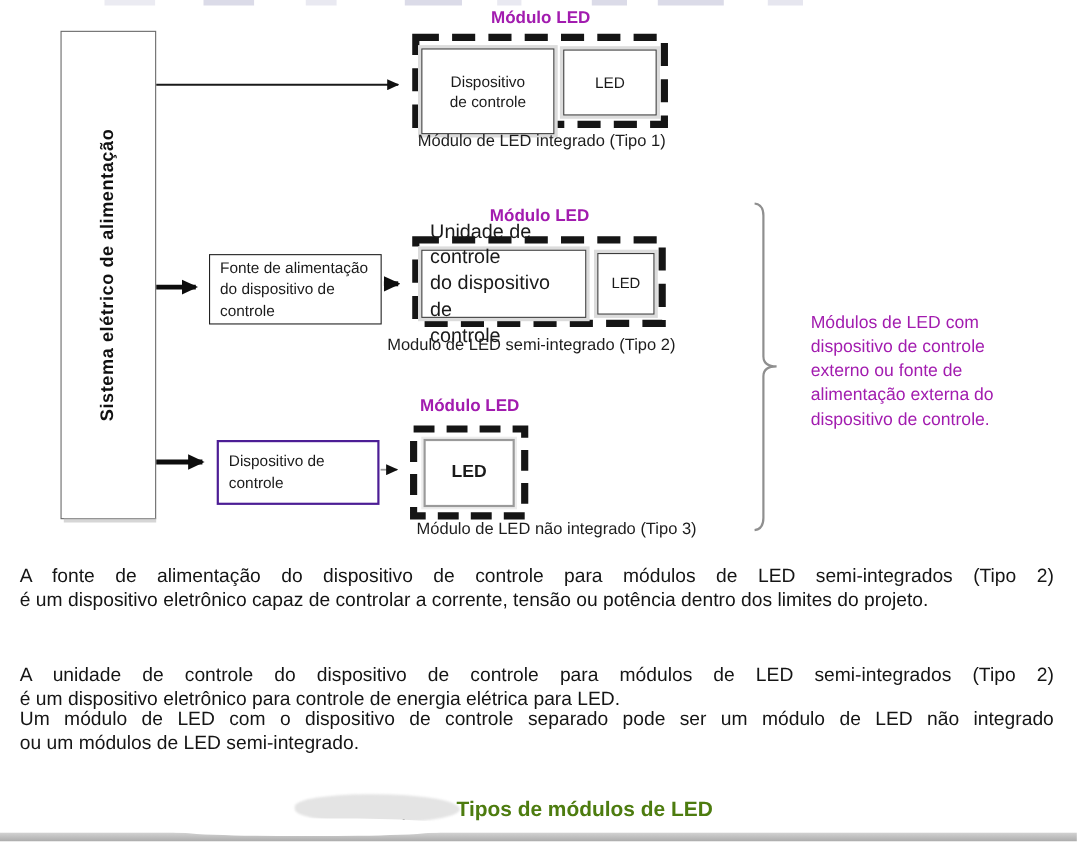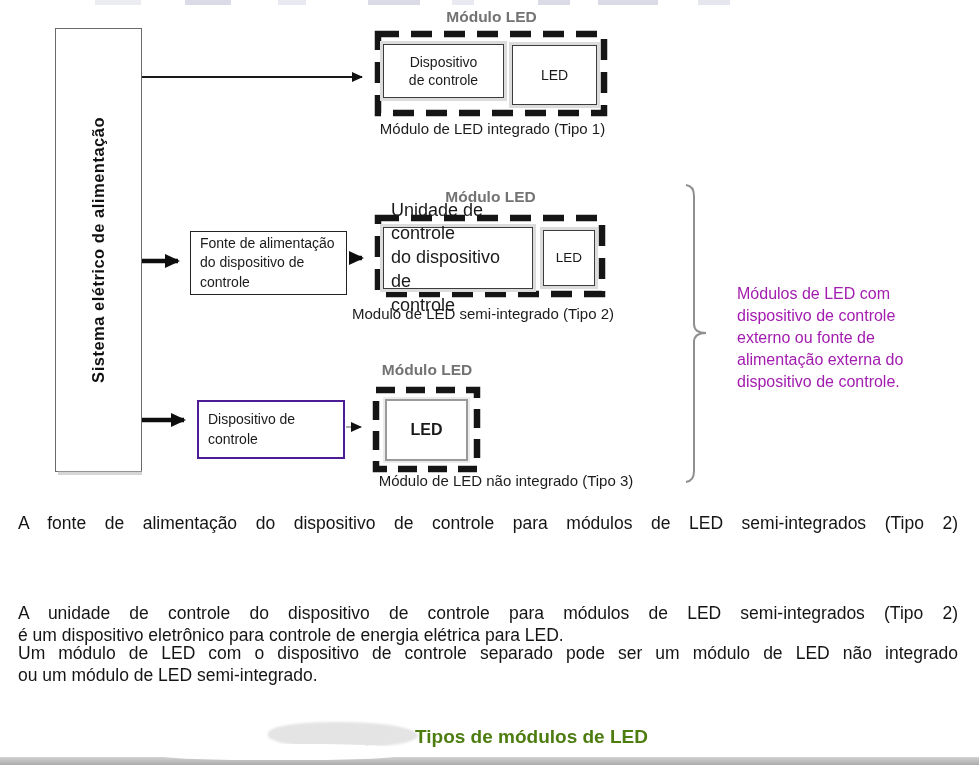--- a/index.html
+++ b/index.html
@@ -16,21 +16,21 @@
     border:1.5px solid #6a6a6a;background:#fff;
     display:flex;align-items:center;justify-content:center;
   }
   .vtext{
     writing-mode:vertical-rl;transform:rotate(180deg);
     font-weight:bold;font-size:16.5px;letter-spacing:0.5px;color:#111;
     white-space:nowrap;
   }
   .shadow-strip{background:#b4b4b4;}
   
-  .mod-title{font-weight:bold;font-size:15.5px;text-align:center;color:#737373;}
+  .mod-title{font-weight:bold;font-size:15.5px;text-align:center;color:#a21caf;}
   .caption{font-size:15px;text-align:center;color:#1c1c1c;}
   
   .comp{
     background:#fff;border:1.5px solid #3c3c3c;
     box-shadow:0 0 0 3px #dcdcdc;
     display:flex;align-items:center;justify-content:center;
     font-size:14px;line-height:1.32;text-align:center;box-sizing:border-box;
   }
   .comp.left{justify-content:flex-start;text-align:left;padding:4px 7px;}
   .outer-box{
@@ -87,21 +87,21 @@
 
   <path d="M686,185 Q694,186 694,196 L694,324 Q694,333 706,333 Q694,333 694,342 L694,471 Q694,481 686,482" fill="none" stroke="#8f8f8f" stroke-width="2"></path>
 </svg>
 
 <div class="abs power-box" style="left:55px;top:28px;width:85px;height:442px;">
   <span class="vtext">Sistema elétrico de alimentação</span>
 </div>
 <div class="abs shadow-strip" style="left:58px;top:471px;width:84px;height:4px;opacity:.55;"></div>
 
 <div class="abs mod-title" style="left:375px;top:8px;width:233px;">Módulo LED</div>
-<div class="abs comp preline" style="left:383px;top:44px;width:121px;height:54px;">Dispositivo
+<div class="abs comp preline" style="left:383px;top:44px;width:121px;height:78px;">Dispositivo
 de controle</div>
 <div class="abs comp" style="left:512px;top:45px;width:85px;height:60px;">LED</div>
 <div class="abs caption" style="left:360px;top:120px;width:265px;">Módulo de LED integrado (Tipo 1)</div>
 
 <div class="abs mod-title" style="left:375px;top:188px;width:231px;">Módulo LED</div>
 <div class="abs outer-box preline" style="left:190px;top:231px;width:157px;height:64px;font-size:14px;">Fonte de alimentação
 do dispositivo de
 controle</div>
 <div class="abs comp left preline" style="left:383px;top:227px;width:150px;height:62px;font-size:18px;">Unidade de controle
 do dispositivo de
@@ -116,28 +116,29 @@
 <div class="abs caption" style="left:355px;top:472px;width:302px;">Módulo de LED não integrado (Tipo 3)</div>
 
 <div class="abs side-note preline" style="left:737px;top:283px;width:218px;">Módulos de LED com
 dispositivo de controle
 externo ou fonte de
 alimentação externa do
 dispositivo de controle.</div>
 
 <div class="abs para" style="top:512px;">
   <div class="jline">A fonte de alimentação do dispositivo de controle para módulos de LED semi-integrados (Tipo 2)</div>
+  <div>é um dispositivo eletrônico capaz de controlar a corrente, tensão ou potência dentro dos limites do projeto.</div>
 </div>
 <div class="abs para" style="top:579px;margin-top:23px;">
   <div class="jline">A unidade de controle do dispositivo de controle para módulos de LED semi-integrados (Tipo 2)</div>
   <div>é um dispositivo eletrônico para controle de energia elétrica para LED.</div>
 </div>
 <div class="abs para" style="top:642px;">
   <div class="jline">Um módulo de LED com o dispositivo de controle separado pode ser um módulo de LED não integrado</div>
-  <div>ou um módulo de LED semi-integrado.</div>
+  <div>ou um módulos de LED semi-integrado.</div>
 </div>
 
 <div class="abs smudge" style="left:268px;top:722px;width:150px;height:26px;"></div>
 <div class="abs" style="left:365px;top:745px;width:4px;height:3px;background:#444;border-radius:50%;"></div>
 <div class="abs fig-title" style="left:415px;top:726px;">Tipos de módulos de LED</div>
 
 <div class="abs bottom-strip" style="left:0;top:757px;width:979px;height:8px;"></div>
 <div class="abs white-blob" style="left:148px;top:744px;width:262px;height:16px;"></div>
 
 </body></html>

